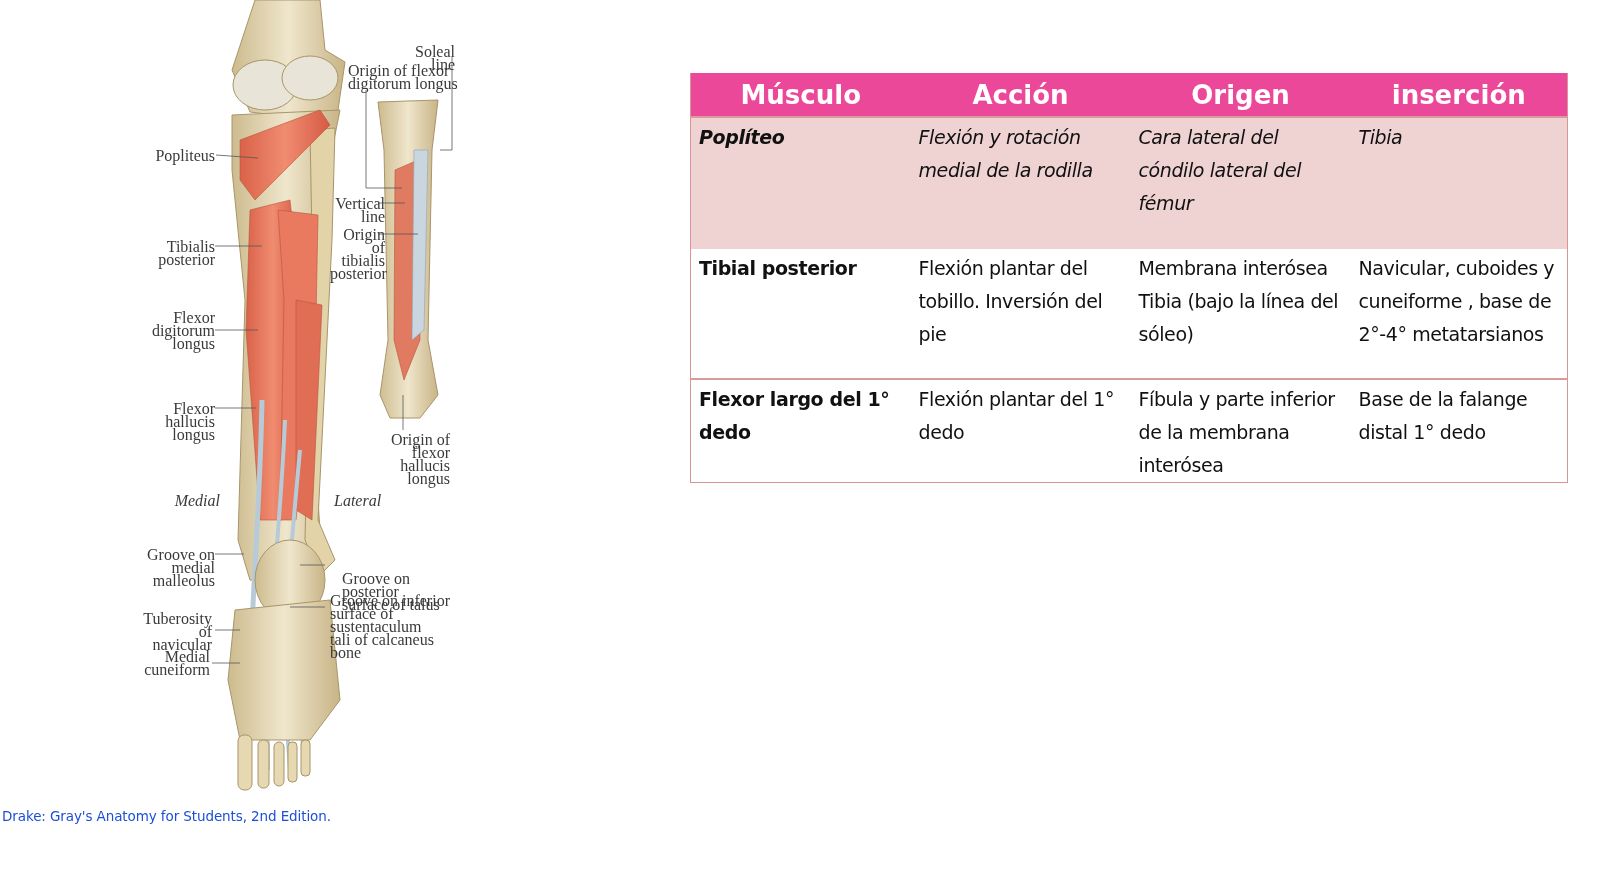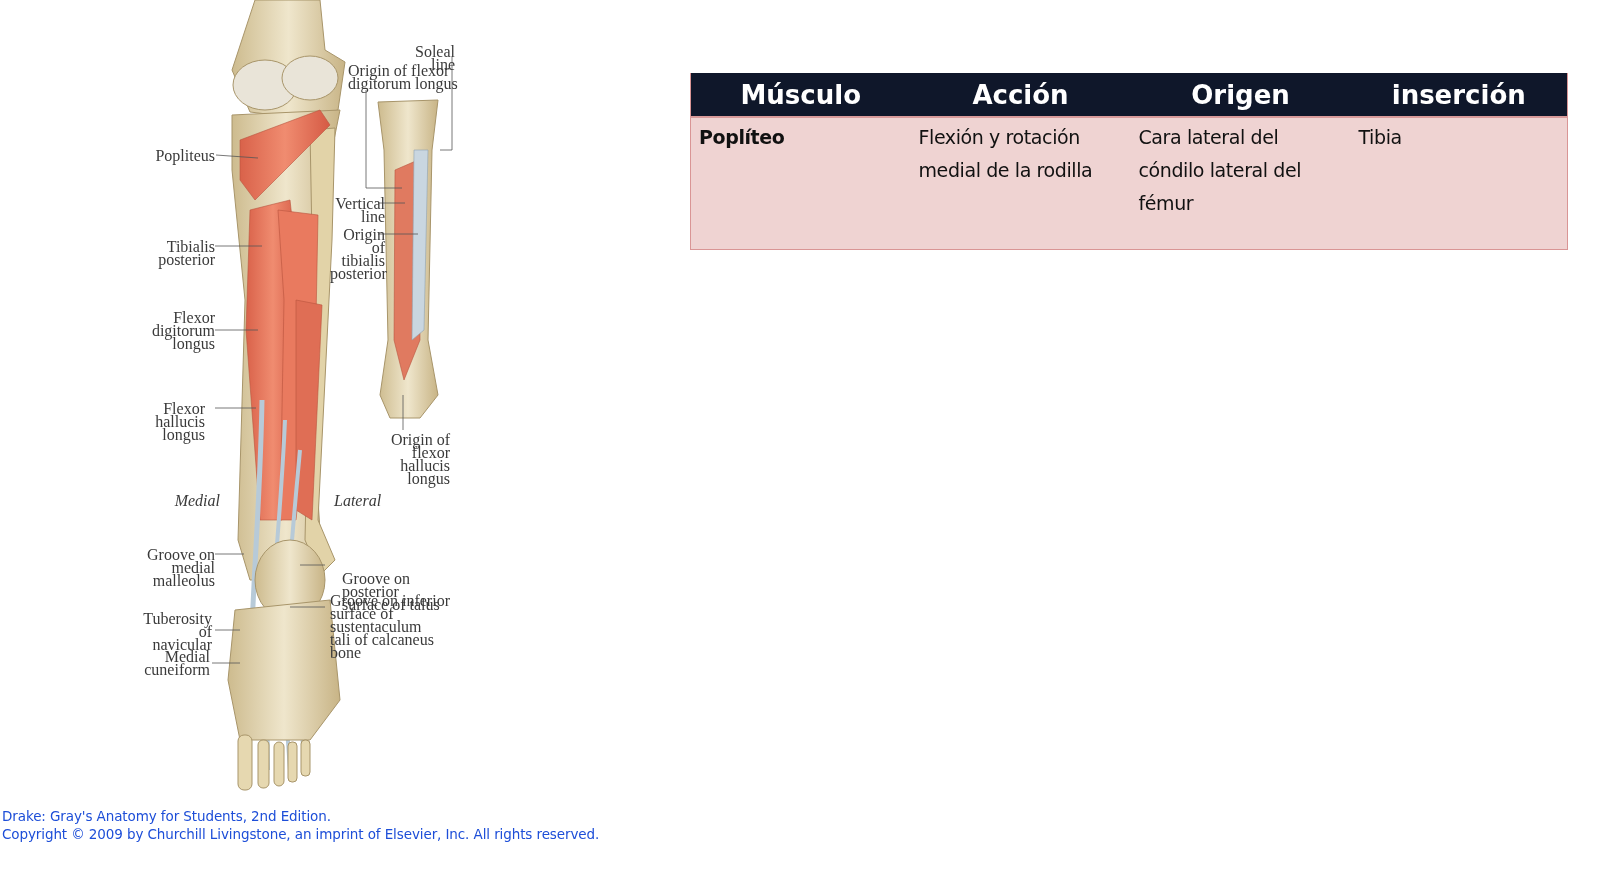--- a/index.html
+++ b/index.html
@@ -23,31 +23,31 @@
   }
 
   
   .muscle-table {
     position: absolute; left: 690px; top: 73px; width: 877px;
     border-collapse: collapse; table-layout: fixed;
     font-family: "DejaVu Sans", sans-serif;
     border-left: 1px solid #d99595; border-right: 1px solid #d99595; border-bottom: 1px solid #d99595;
   }
   .muscle-table th {
-    background: #0f172a; color: #ffffff; font-weight: bold;
+    background: #ec4899; color: #ffffff; font-weight: bold;
     font-size: 26px; height: 44px; text-align: center; vertical-align: middle;
     padding: 0;
   }
   .muscle-table td {
     font-size: 19px; line-height: 33px; color: #111;
     vertical-align: top; padding: 3px 8px 0 8px;
     border-top: 2px solid #d89a9a;
     letter-spacing: -0.4px;
   }
-  .muscle-table tr.odd td { background: #efd3d2; }
+  .muscle-table tr.odd td { background: #efd3d2; font-style: italic; }
   .muscle-table tr.even td { background: #ffffff; }
   .muscle-table td.name { font-weight: bold; }
   .muscle-table tr:first-child + tr td { border-top: none; }
 </style>
 </head>
 <body>
 
 <div class="figure">
   <svg width="640" height="872" viewBox="0 0 640 872">
     <defs>
@@ -121,41 +121,40 @@
   <div class="fig-label center" style="left:330px;top:197px;width:55px;">Vertical
 line</div>
   <div class="fig-label center" style="left:330px;top:228px;width:55px;">Origin of
 tibialis
 posterior</div>
   <div class="fig-label right" style="left:150px;top:240px;width:65px;">Tibialis
 posterior</div>
   <div class="fig-label right" style="left:150px;top:311px;width:65px;">Flexor
 digitorum
 longus</div>
-  <div class="fig-label right" style="left:120px;top:402px;width:85px;">Flexor hallucis
+  <div class="fig-label right" style="left:130px;top:402px;width:85px;">Flexor hallucis
 longus</div>
   <div class="fig-label center" style="left:355px;top:433px;width:95px;">Origin of flexor
 hallucis longus</div>
   <div class="fig-label italic right" style="left:160px;top:494px;width:60px;">Medial</div>
   <div class="fig-label italic" style="left:334px;top:494px;width:60px;">Lateral</div>
   <div class="fig-label right" style="left:140px;top:548px;width:75px;">Groove on
 medial
 malleolus</div>
   <div class="fig-label" style="left:330px;top:572px;width:120px;margin-left:12px;">Groove on posterior
 surface of talus</div>
   <div class="fig-label" style="left:330px;top:594px;width:130px;">Groove on inferior
 surface of sustentaculum
 tali of calcaneus bone</div>
   <div class="fig-label right" style="left:130px;top:612px;width:82px;">Tuberosity of
 navicular</div>
   <div class="fig-label right" style="left:140px;top:650px;width:70px;">Medial
 cuneiform</div>
 
   <div class="credit" style="top:808px;">Drake: Gray's Anatomy for Students, 2nd Edition.</div>
-  <div class="credit" style="top:826px;">Copyright © 2009 by Churchill Livingstone, an imprint of Elsevier, Inc. All rights reserved.</div>
 </div>
 
 <table class="muscle-table">
   <colgroup>
     <col style="width:220px">
       <col style="width:220px">
       <col style="width:220px">
       <col style="width:217px">
   </colgroup>
   <thead>
@@ -166,14 +165,26 @@
       <th>inserción</th>
     </tr>
   </thead>
   <tbody>
     <tr class="odd" style="height:132px;">
       <td class="name">Poplíteo</td>
       <td>Flexión y rotación medial de la rodilla</td>
       <td>Cara lateral del cóndilo lateral del fémur</td>
       <td>Tibia</td>
     </tr>
+    <tr class="even" style="height:130px;">
+      <td class="name">Tibial posterior</td>
+      <td>Flexión plantar del tobillo. Inversión del pie</td>
+      <td>Membrana interósea Tibia (bajo la línea del sóleo)</td>
+      <td>Navicular, cuboides y cuneiforme , base de 2°-4° metatarsianos</td>
+    </tr>
+    <tr class="even" style="height:98px;">
+      <td class="name">Flexor  largo del 1° dedo</td>
+      <td>Flexión  plantar del 1° dedo</td>
+      <td>Fíbula y parte inferior de la membrana interósea</td>
+      <td>Base de la falange distal 1° dedo</td>
+    </tr>
   </tbody>
 </table>
 
 </body></html>

